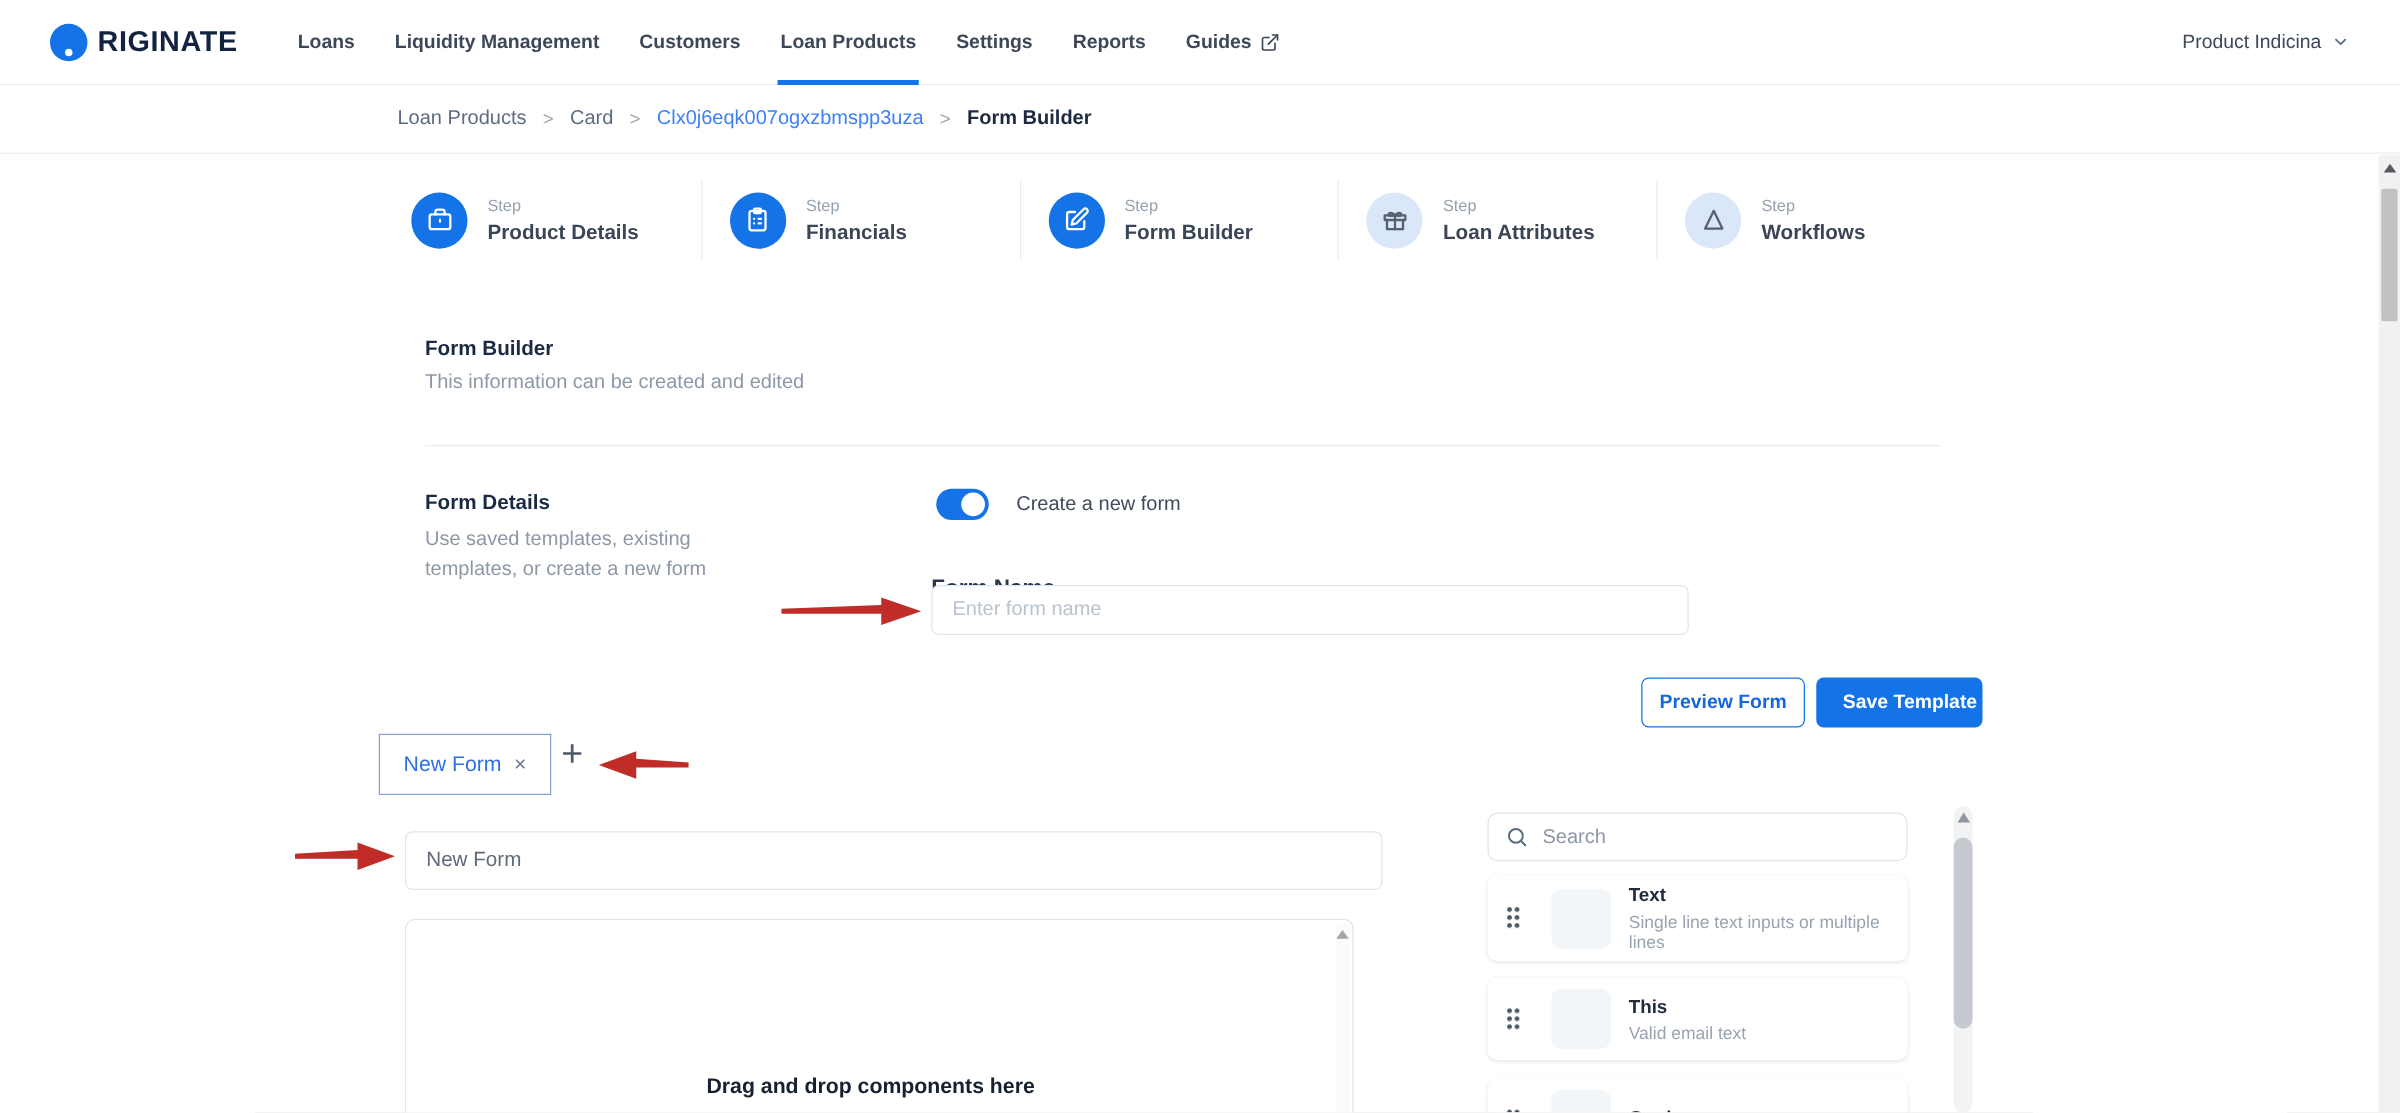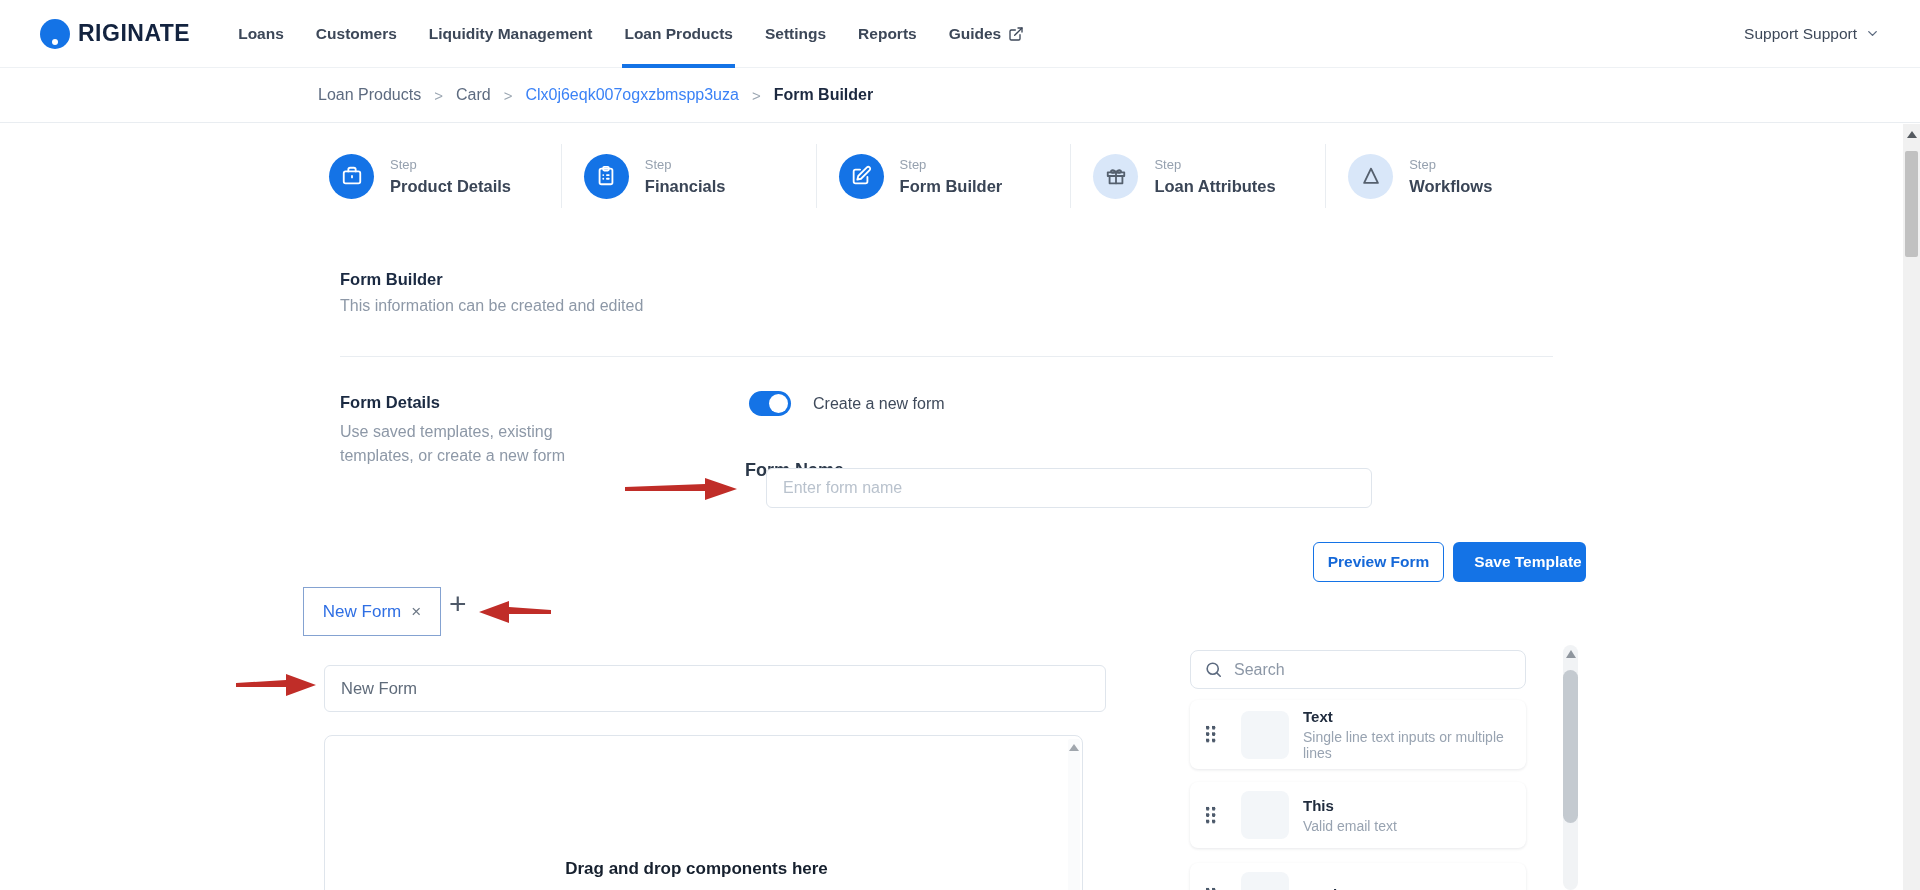--- a/index.html
+++ b/index.html
@@ -52,21 +52,21 @@
   
   .fd-title { position:absolute; left:340px; top:393px; font-size:16.5px; font-weight:700; color:#1b2a42; }
   .fd-desc  { position:absolute; left:340px; top:420px; width:238px; font-size:16px; color:#8d98a7; line-height:24px; }
   .toggle-row { position:absolute; left:749px; top:391px; display:flex; align-items:center; gap:22px; }
   .toggle { width:42px; height:25px; border-radius:13px; background:#1473e6; position:relative; cursor:pointer; flex:0 0 auto; }
   .toggle-knob { position:absolute; top:3px; right:3px; width:19px; height:19px; border-radius:50%; background:#fff; }
   .toggle-label { font-size:16px; color:#3f4a5b; }
   .fn-label { position:absolute; left:745px; top:460px; font-size:18px; font-weight:600; color:#2b3849; }
   .fn-input { position:absolute; left:745px; top:468px; width:606px; height:40px; border:1px solid #dfe5ec;
               border-radius:6px; padding:0 16px; font-size:16px; color:#374151; outline:none;
-              font-family:"Liberation Sans","DejaVu Sans",sans-serif;margin-left:21px; }
+              font-family:"Liberation Sans","DejaVu Sans",sans-serif; }
   .fn-input::placeholder { color:#b9c2cd; }
 
   
   .btn { position:absolute; top:542px; height:40px; border-radius:6px; font-size:15.5px; font-weight:700;
          display:flex; align-items:center; justify-content:center; cursor:pointer;
          font-family:"Liberation Sans","DejaVu Sans",sans-serif; }
   .btn-preview { left:1313px; width:131px; background:#fff; border:1.5px solid #1473e6; color:#1568d8; }
   .btn-save    { left:1453px; width:133px; background:#1473e6; border:none; color:#fff;padding-left:17px; }
 
   
@@ -128,24 +128,24 @@
   <div class="header">
     <div class="logo">
       <div class="logo-mark"></div>
       <div class="logo-text">RIGINATE</div>
     </div>
     <div class="nav">
       <div class="nav-item">
           <span>Loans</span>
         </div>
       <div class="nav-item">
+          <span>Liquidity Management</span>
+        </div>
+      <div class="nav-item">
           <span>Customers</span>
-        </div>
-      <div class="nav-item">
-          <span>Liquidity Management</span>
         </div>
       <div class="nav-item active">
           <span>Loan Products</span>
         </div>
       <div class="nav-item">
           <span>Settings</span>
         </div>
       <div class="nav-item">
           <span>Reports</span>
         </div>
@@ -153,21 +153,21 @@
         <span>Guides</span>
         <svg class="icon-svg" width="16" height="16" viewBox="0 0 24 24" fill="none" stroke="#3c4758" stroke-width="2" stroke-linecap="round" stroke-linejoin="round">
             <path d="M18 13v6a2 2 0 0 1-2 2H5a2 2 0 0 1-2-2V8a2 2 0 0 1 2-2h6"></path>
             <path d="M15 3h6v6"></path>
             <path d="M10 14 21 3"></path>
           </svg>
       </div>
     </div>
     <div class="hdr-spacer"></div>
     <div class="support">
-      <span>Support Support</span>
+      <span>Product Indicina</span>
       <svg class="icon-svg" width="15" height="15" viewBox="0 0 24 24" fill="none" stroke="#5d6b80" stroke-width="2.2" stroke-linecap="round" stroke-linejoin="round">
           <path d="m6 9 6 6 6-6"></path>
         </svg>
     </div>
   </div>
 
   <div class="breadcrumb">
     <span class="bc-link">Loan Products</span>
     <span class="bc-sep">&gt;</span>
     <span class="bc-link">Card</span>

